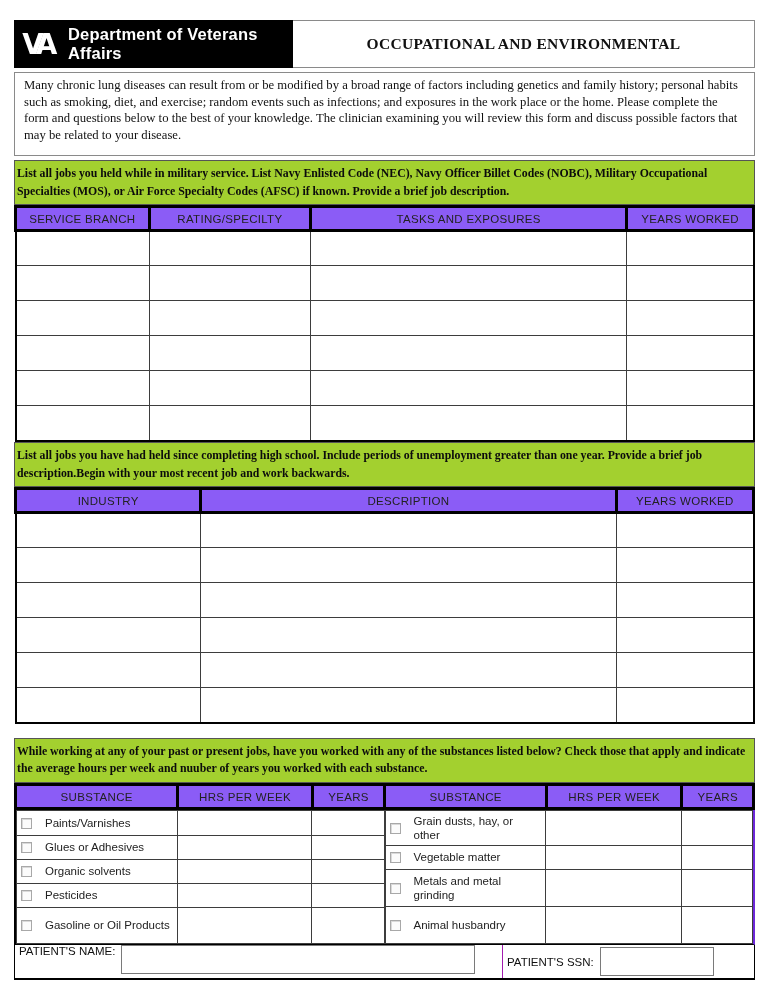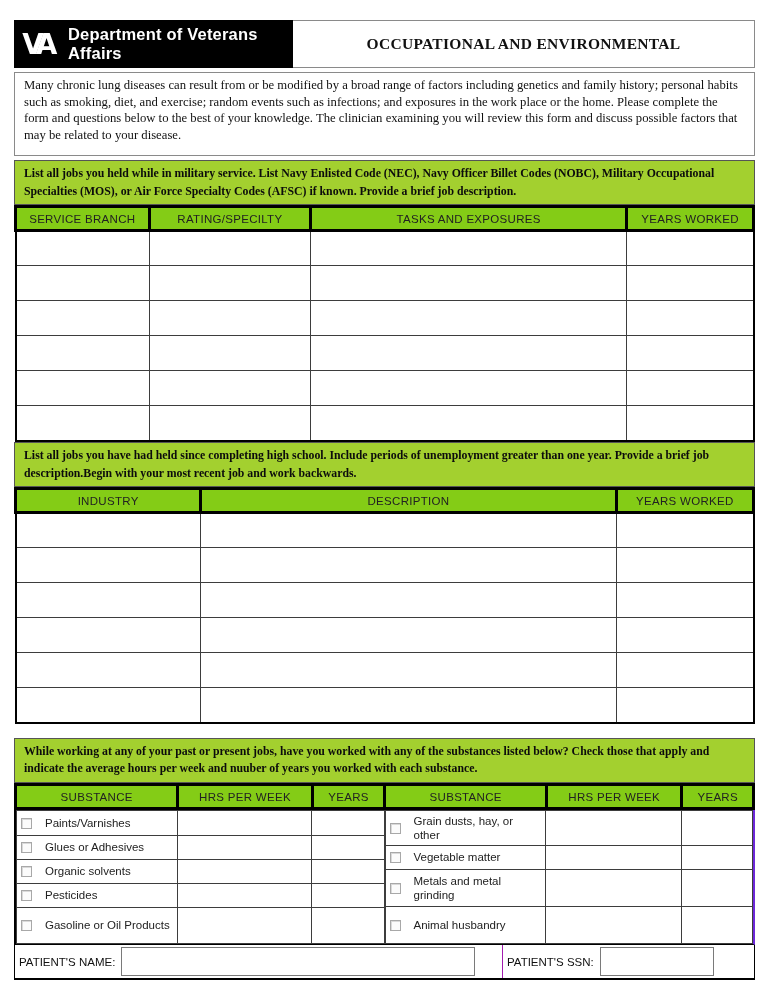--- a/index.html
+++ b/index.html
@@ -27,30 +27,30 @@
     letter-spacing:0.3px; line-height:1.25; color:#111;
   }
   
   .intro {
     margin-top:4px; border:1px solid #8a8a8a; padding:4px 9px 12px 9px;
     font-family:"Liberation Serif", serif; font-size:12.7px; line-height:1.3; color:#111;
   }
   
   .instr {
     background:var(--accent,#A3D02F); border:1px solid #555;
-    padding:4px 9px; font-family:"Liberation Serif", serif; font-weight:bold;
+    padding:4px 2px; font-family:"Liberation Serif", serif; font-weight:bold;
     font-size:11.8px; line-height:1.5; color:#0c0c0c;
   }
   .instr1 { margin-top:4px; }
   .instr3 { margin-top:14px; }
   
   table { width:100%; border-collapse:collapse; table-layout:fixed; }
   .grid { border:2px solid #000; }
   th {
-    border:3px solid #000; background:#84cc16; height:24px;
+    border:3px solid #000; background:#8b5cf6; height:24px;
     font-size:11.5px; font-weight:500; letter-spacing:0.3px; color:#222;
     font-family:"Liberation Sans", sans-serif; text-align:center; vertical-align:middle;
   }
   td { border:1px solid #3d3d3d; height:35px; vertical-align:middle; }
   
   .sub-body { display:flex; border-left:2px solid #000; border-right:2px solid #6d28d9; border-bottom:1px solid #000; }
   .sub-half { width:50%; }
   .sub-half table { height:133px; }
   .sub-half td { height:auto; }
   td.sub-cell { padding:2px 4px; }
@@ -60,21 +60,21 @@
     border:1.5px solid #a8a8a8; box-shadow:inset 1px 1px 0 #d9d9d9; display:inline-block;
   }
   .sub-label { font-size:11.5px; color:#222; line-height:1.25; }
   .r1 { height:25px; } .r2 { height:24px; } .r3 { height:24px; } .r4 { height:24px;margin-left:20px; } .r5 { height:36px; }
   .q1 { height:35px;border-radius:13px; } .q2 { height:24px; } .q3 { height:37px; } .q4 { height:37px; }
   
   .patient {
     display:flex; align-items:center; height:35px;
     border:1px solid #000; border-top:none; border-bottom:2px solid #000;
   }
-  .p-left { display:flex; align-items:center; flex:1; padding:0 4px; height:100%; }
+  .p-left { display:flex; align-items:flex-start; flex:1; padding:0 4px; height:100%; }
   .p-right { display:flex; align-items:center; width:252px; border-left:1px solid #a21caf; height:100%; padding:0 4px; }
   .p-label { font-size:11.5px; white-space:nowrap; color:#111; }
   .p-input {
     height:29px; border:1px solid #7a7a7a; background:#fff; margin-left:6px;
     font-size:12px; font-family:"Liberation Sans", sans-serif; padding:0 4px; outline:none;
   }
   .name-input { width:354px; }
   .ssn-input { width:114px; }
   
   .footer { margin-top:22px; display:flex; align-items:center; }

